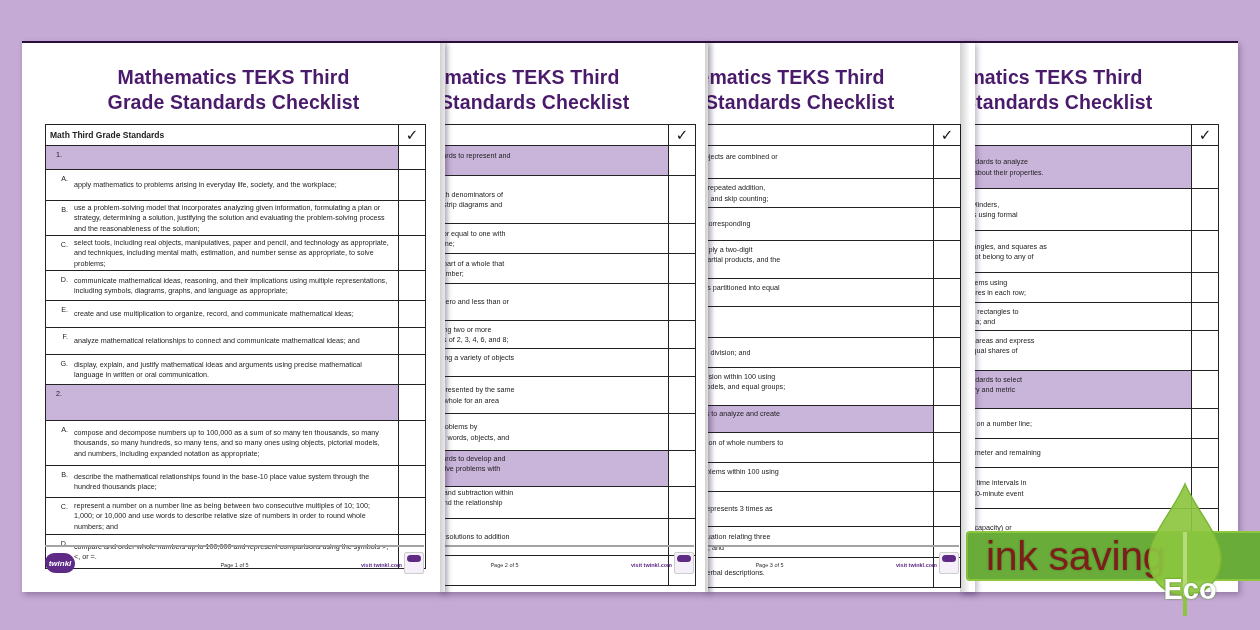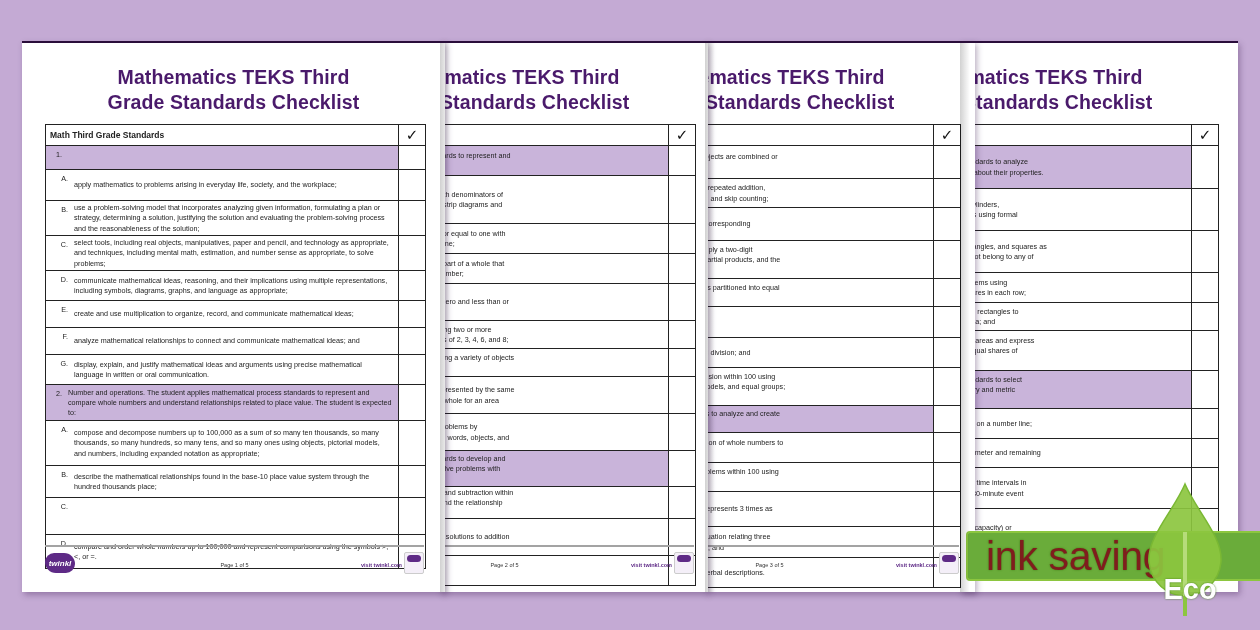--- a/index.html
+++ b/index.html
@@ -457,41 +457,41 @@
         <div class="row" style="height: 30px;">
           <div class="cell">
             <span class="lbl">G.</span>
             <span class="txt" style="white-space:pre-line">display, explain, and justify mathematical ideas and arguments using precise mathematical language in written or oral communication.</span>
           </div>
           <div class="chk"></div>
         </div>
         <div class="row hl" style="height: 36px;">
           <div class="cell sec">
             <span class="lbl">2.</span>
-            <span class="txt" style="white-space:pre-line">Number and operations. The student applies mathematical process standards to represent and compare whole numbers and understand relationships related to place value. The student is expected to:</span>
           </div>
           <div class="chk"></div>
         </div>
         <div class="row" style="height: 45px;">
           <div class="cell">
             <span class="lbl">A.</span>
             <span class="txt" style="white-space:pre-line">compose and decompose numbers up to 100,000 as a sum of so many ten thousands, so many thousands, so many hundreds, so many tens, and so many ones using objects, pictorial models, and numbers, including expanded notation as appropriate;</span>
           </div>
           <div class="chk"></div>
         </div>
         <div class="row" style="height: 32px;">
           <div class="cell">
             <span class="lbl">B.</span>
             <span class="txt" style="white-space:pre-line">describe the mathematical relationships found in the base-10 place value system through the hundred thousands place;</span>
           </div>
           <div class="chk"></div>
         </div>
         <div class="row" style="height: 37px;">
           <div class="cell">
             <span class="lbl">C.</span>
+            <span class="txt" style="white-space:pre-line">represent a number on a number line as being between two consecutive multiples of 10; 100; 1,000; or 10,000 and use words to describe relative size of numbers in order to round whole numbers; and</span>
           </div>
           <div class="chk"></div>
         </div>
         <div class="row" style="height: 34px;">
           <div class="cell">
             <span class="lbl">D.</span>
             <span class="txt" style="white-space:pre-line">compare and order whole numbers up to 100,000 and represent comparisons using the symbols &gt;, &lt;, or =.</span>
           </div>
           <div class="chk"></div>
         </div>

